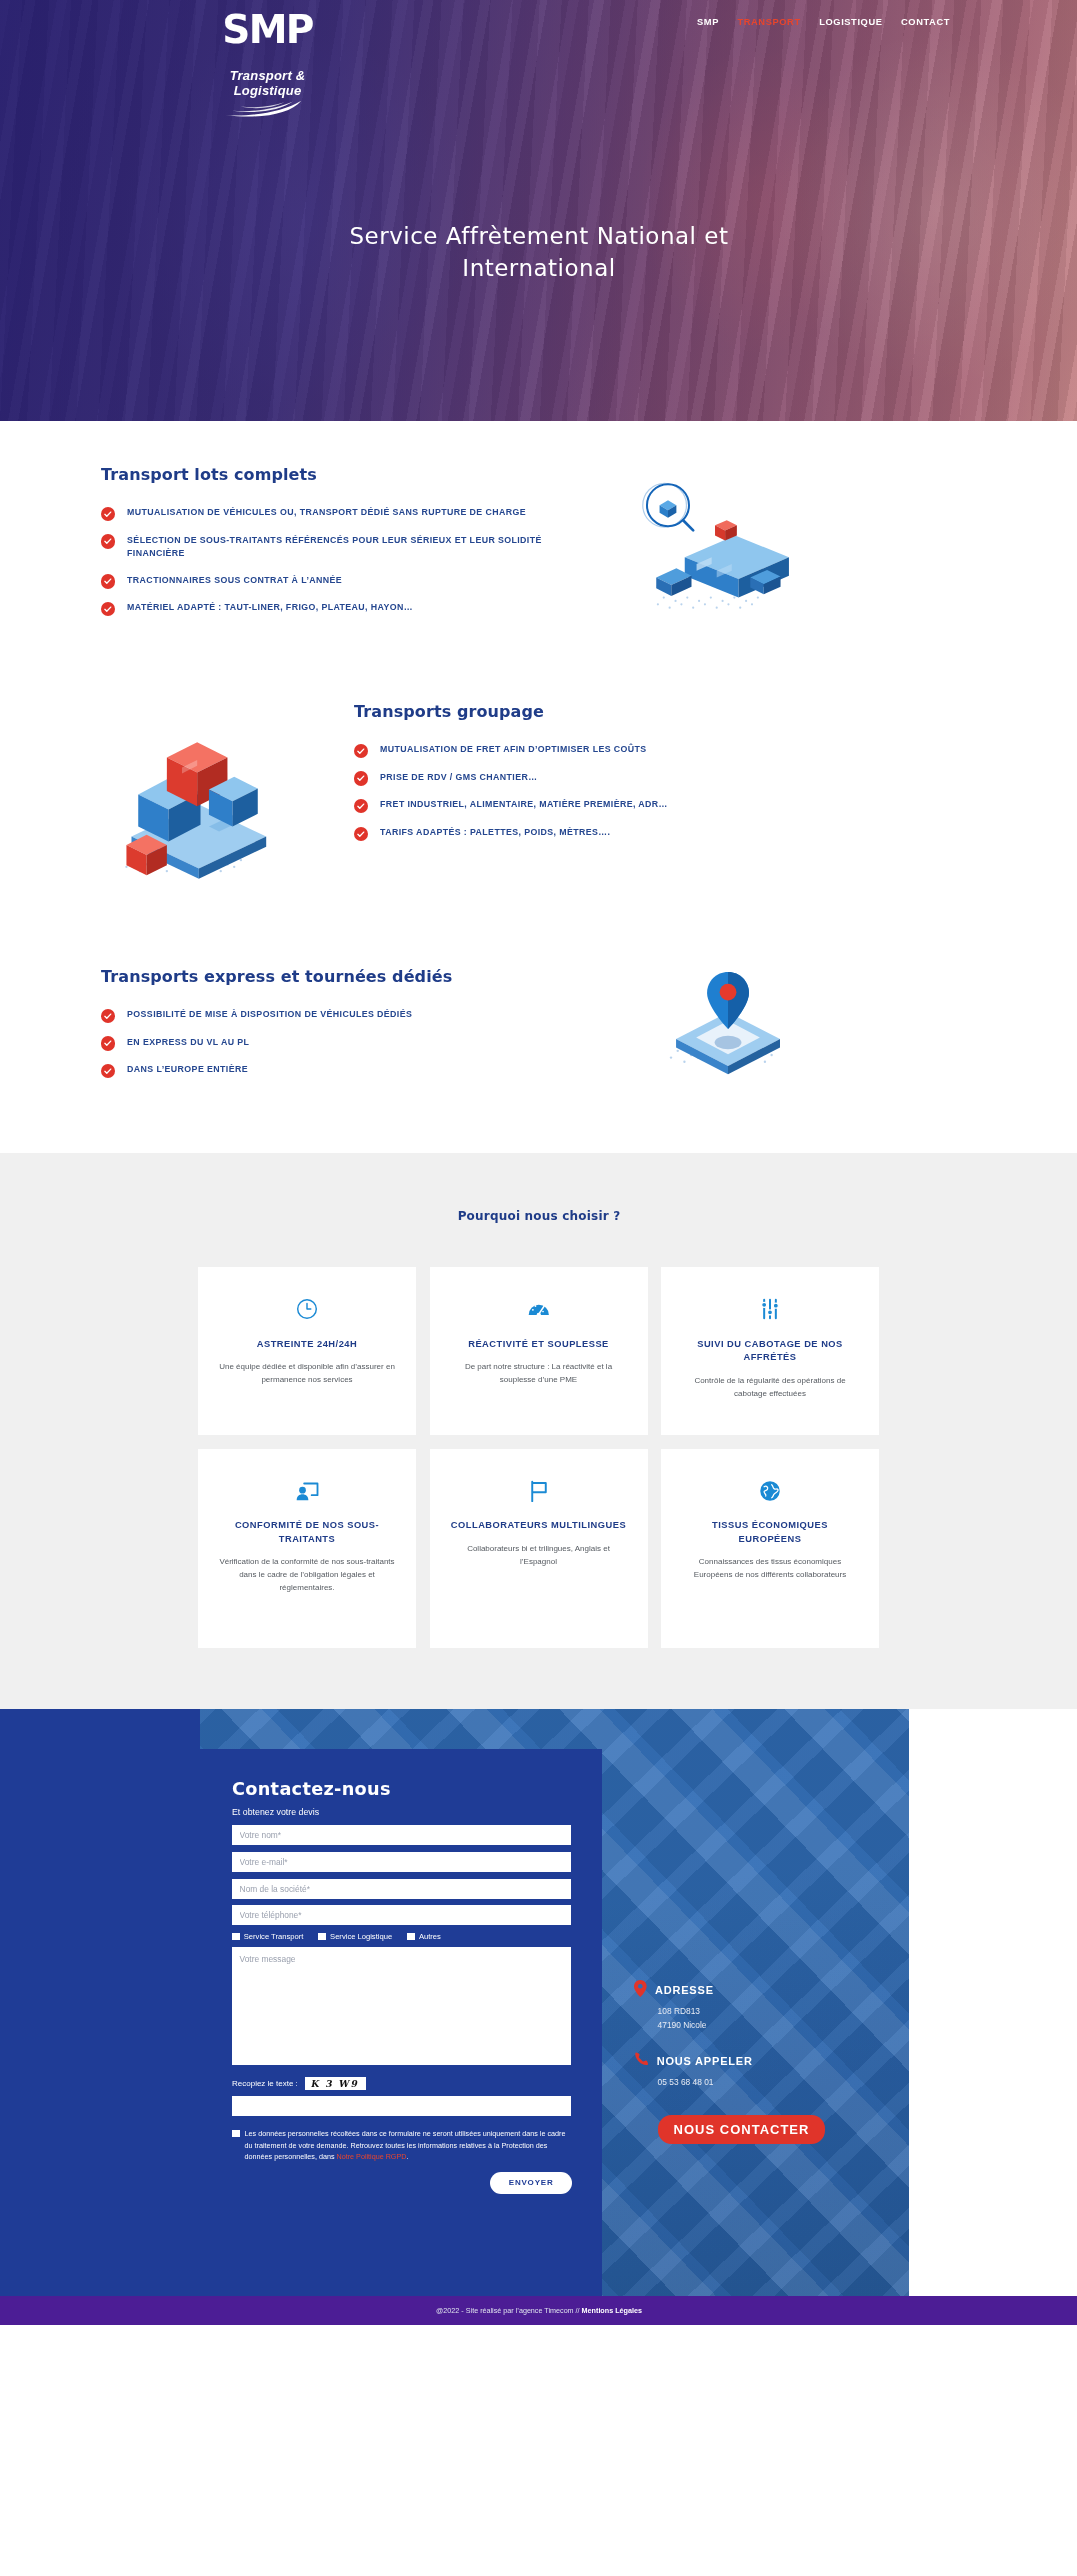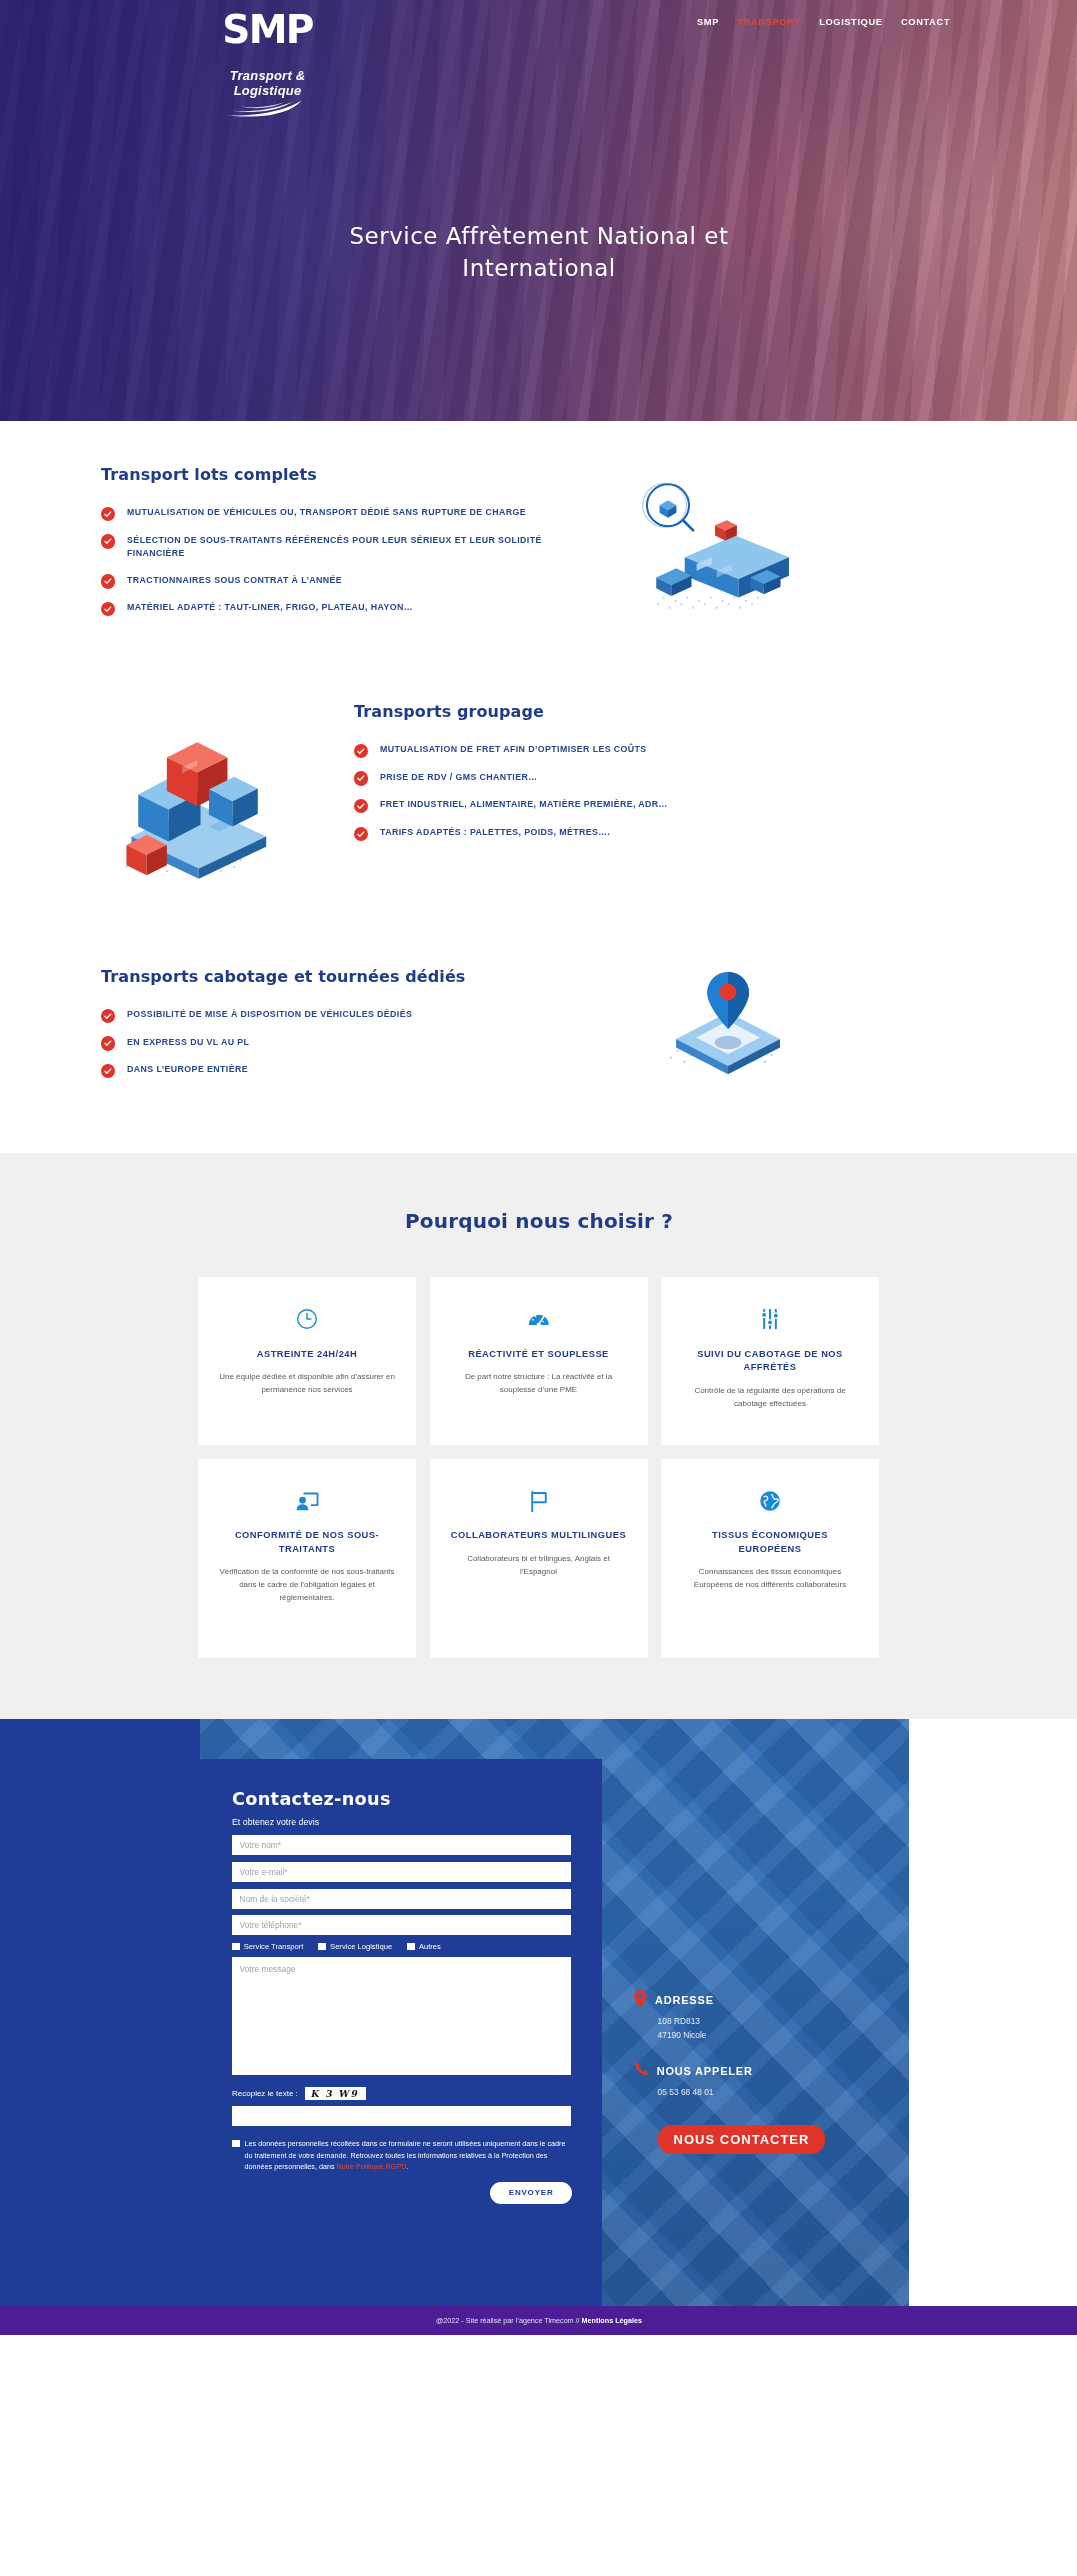--- a/index.html
+++ b/index.html
@@ -97,21 +97,21 @@
     color: #24468f; font-size: 8.8px; font-weight: 700; letter-spacing: 0.4px;
     line-height: 1.55; text-transform: uppercase;
   }
 
   
   .illus { flex: 0 0 auto; position: relative; }
 
   
   .why { background: #f0f0f0; padding: 56px 0 61px; }
   .why h2 {
-    text-align: center; color: #1f3c88; font-size: 20px; font-weight: 700;
+    text-align: center; color: #1f3c88; font-size: 12px; font-weight: 700;
     font-family: "DejaVu Sans", sans-serif; margin-bottom: 44px; letter-spacing: 0.2px;
   }
   .cards { width: 682px; margin: 0 auto; display: flex; flex-wrap: wrap; gap: 13.5px; }
   .card {
     width: 218px; background: #fff; padding: 25px 18.5px 22px;
     display: flex; flex-direction: column; align-items: center;
   }
   .card.r1 { min-height: 168px; }
   .card.r2 { min-height: 199px; }
   .card-icon { height: 34px; display: flex; align-items: center; justify-content: center; margin-bottom: 11.8px; }
@@ -455,21 +455,21 @@
             <span class="txt">Tarifs adaptés : palettes, poids, mètres….</span>
           </li>
         </ul>
       </div>
     </div>
   </div>
 
   <div class="wrap" style="padding-top:66px;padding-bottom:62px;">
     <div class="svc">
       <div class="svc-text" style="width:522px;">
-        <h2>Transports cabotage et tournées dédiés</h2>
+        <h2>Transports express et tournées dédiés</h2>
         <ul class="bullets">
           <li>
             <span class="chk">
                 <svg width="7.6" height="6.7" viewBox="0 0 9 8">
                   <path d="M1 4 L3.3 6.3 L8 1.3" stroke="#fff" stroke-width="1.6" fill="none" stroke-linecap="round" stroke-linejoin="round"></path>
                 </svg>
               </span>
             <span class="txt">Possibilité de mise à disposition de véhicules dédiés</span>
           </li>
           <li>

